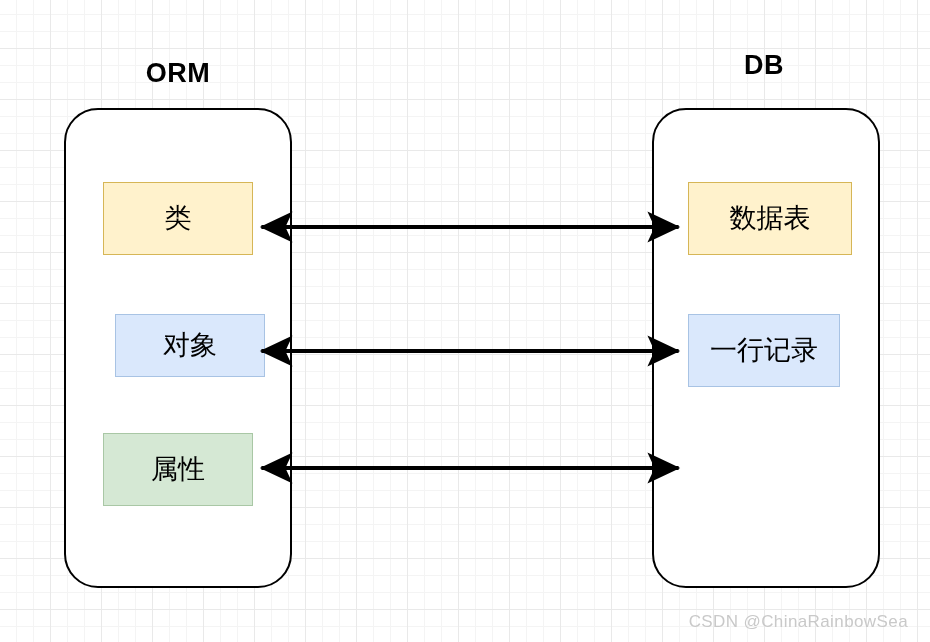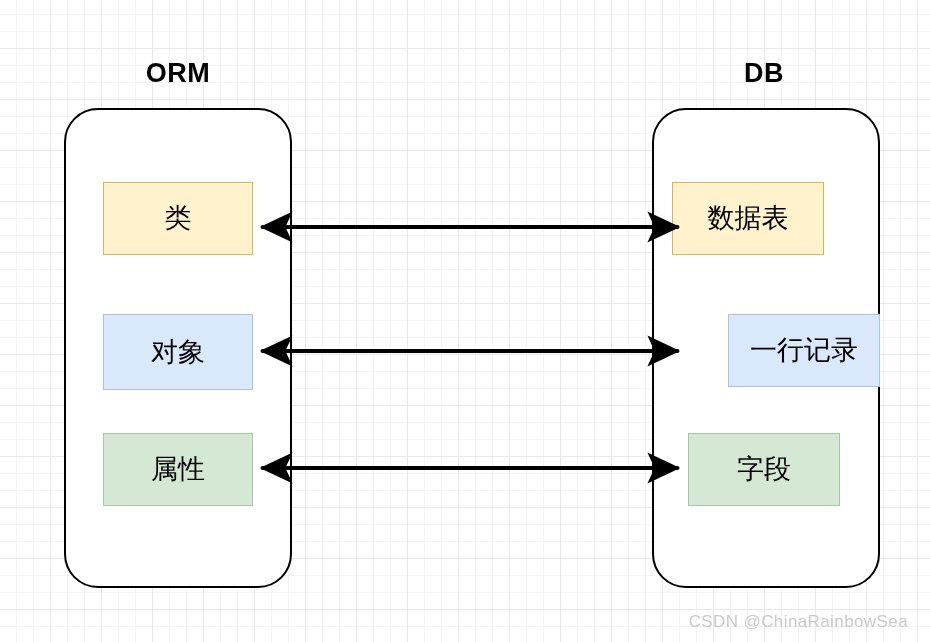--- a/index.html
+++ b/index.html
@@ -88,43 +88,40 @@
     letter-spacing: 0.4px;
     white-space: nowrap;
   }
 </style>
 </head>
 <body>
 
 <div id="canvas">
 
   <div class="panel-title" style="left:108px; top:58px; width:140px;">ORM</div>
-  <div class="panel-title" style="left:694px; top:58px; width:140px;">DB</div>
+  <div class="panel-title" style="left:694px; top:50px; width:140px;">DB</div>
 
   <div class="panel" style="left:64px; top:108px; width:228px; height:480px;"></div>
   <div class="panel" style="left:652px; top:108px; width:228px; height:480px;"></div>
 
   <div class="node fill-yellow" style="left:103px; top:182px; width:150px; height:73px;">
     <span>类</span>
   </div>
-  <div class="node fill-blue" style="left:103px; top:314px; width:150px; height:76px;">
+  <div class="node fill-blue" style="left:115px; top:314px; width:150px; height:63px;">
     <span>对象</span>
   </div>
   <div class="node fill-green" style="left:103px; top:433px; width:150px; height:73px;font-family:Liberation Serif, serif;">
     <span>属性</span>
   </div>
 
-  <div class="node fill-yellow" style="left:672px; top:182px; width:152px; height:73px;">
+  <div class="node fill-yellow" style="left:688px; top:182px; width:164px; height:73px;">
     <span>数据表</span>
   </div>
-  <div class="node fill-blue" style="left:688px; top:314px; width:152px; height:73px;margin-left:40px;">
+  <div class="node fill-blue" style="left:688px; top:314px; width:152px; height:73px;">
     <span>一行记录</span>
-  </div>
-  <div class="node fill-green" style="left:688px; top:433px; width:152px; height:73px;">
-    <span>字段</span>
   </div>
 
   <svg id="connectors" viewBox="0 0 930 642" width="930" height="642" xmlns="http://www.w3.org/2000/svg">
     <defs>
       <marker id="arrow-end" markerWidth="9" markerHeight="9" refX="8.2" refY="4.5" orient="auto" markerUnits="strokeWidth">
         <path d="M0.4,0.6 L8.6,4.5 L0.4,8.4 L2.2,4.5 Z" fill="#000000"></path>
       </marker>
       <marker id="arrow-start" markerWidth="9" markerHeight="9" refX="0.8" refY="4.5" orient="auto" markerUnits="strokeWidth">
         <path d="M8.6,0.6 L0.4,4.5 L8.6,8.4 L6.8,4.5 Z" fill="#000000"></path>
       </marker>

